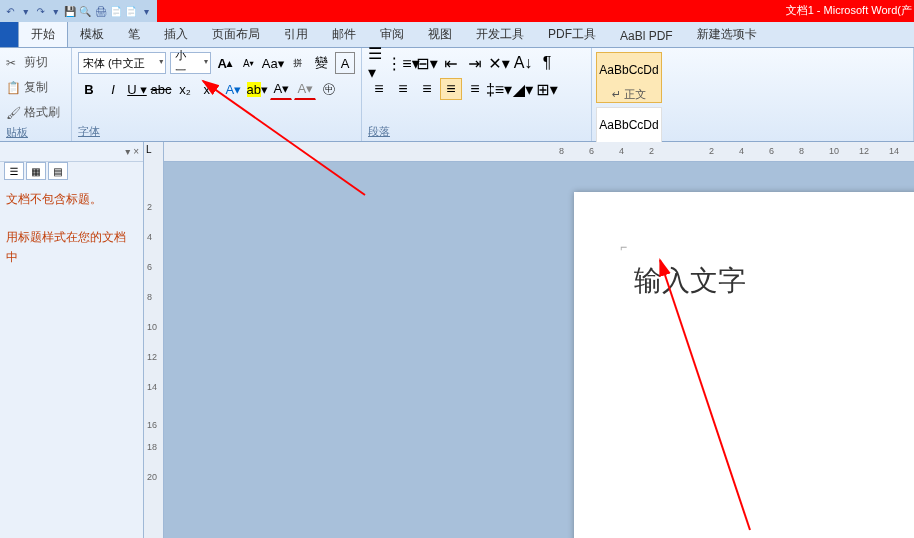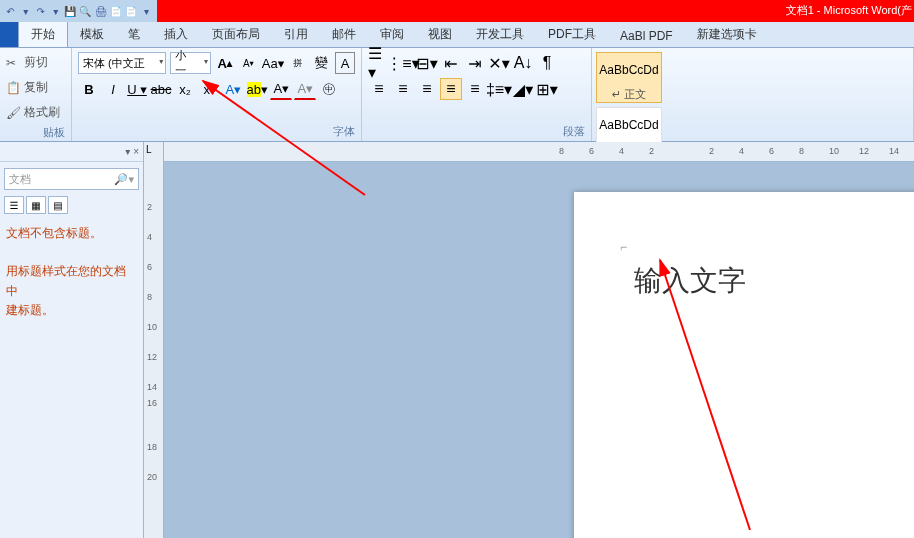--- a/index.html
+++ b/index.html
@@ -14,21 +14,21 @@
 
 .tab-row { height: 26px; background: #d9e7f7; display: flex; align-items: flex-end; border-bottom: 1px solid #8ba8cc; }
 .file-tab { background: #1a5bb8; color: #fff; height: 26px; padding: 4px 8px 0; font-size: 12px; width: 18px; }
 .tab { padding: 4px 12px 4px; font-size: 12px; color: #333; cursor: pointer; }
 .tab.active { background: #f1f7ff; border: 1px solid #8ba8cc; border-bottom: none; }
 
 
 .ribbon { height: 94px; background: linear-gradient(#f4f9ff, #dce9f9); display: flex; border-bottom: 1px solid #8ba8cc; }
 .group { border-right: 1px solid #b8cde6; display: flex; flex-direction: column; padding: 4px 6px 2px; }
 .group-body { flex: 1; display: flex; flex-direction: column; gap: 4px; }
-.group-label { text-align: right; font-size: 11px; color: #5a7aa0; padding-top: 2px; }
+.group-label { text-align: left; font-size: 11px; color: #5a7aa0; padding-top: 2px; text-decoration: underline; }
 
 .clip-group { width: 72px; }
 .clip-row { display: flex; align-items: center; gap: 4px; font-size: 12px; padding: 2px 0; color: #555; cursor: pointer; }
 .clip-row svg, .clip-row span.ic { width: 14px; height: 14px; }
 
 .font-group { width: 290px; }
 .font-row1 { display: flex; gap: 4px; align-items: center; }
 .font-select { height: 22px; border: 1px solid #a0b8d8; background: #fff; font-size: 11px; padding: 0 14px 0 4px; position: relative; display: flex; align-items: center; }
 .fs { width: 98px; }
 .sz { width: 44px; }
@@ -207,47 +207,42 @@
     <div class="style-item">
       <div class="style-preview" style="font-size:16px;font-weight:bold">AaBbC</div>
       <div class="style-name">标题 2</div>
     </div>
   </div>
 </div>
 
 <div class="workspace">
   <div class="nav-pane">
     <div class="nav-head">▾ ×</div>
-    <div class="nav-search">
-      <span>文档</span>
-      <span>🔎▾</span>
-    </div>
     <div class="nav-tabs">
       <div class="nav-tab">☰</div>
       <div class="nav-tab">▦</div>
       <div class="nav-tab">▤</div>
     </div>
     <div class="nav-msg">
       <div>文档不包含标题。</div><br>
       <div>用标题样式在您的文档中</div>
-      <div>建标题。</div>
     </div>
   </div>
 
   <div class="ruler-v">
     <span style="position:absolute;top:2px;left:2px;font-size:10px">L</span>
   <span class="vr-num" style="top: 30px;"></span>
       <span class="vr-num" style="top: 60px;">2</span>
       <span class="vr-num" style="top: 90px;">4</span>
       <span class="vr-num" style="top: 120px;">6</span>
       <span class="vr-num" style="top: 150px;">8</span>
       <span class="vr-num" style="top: 180px;">10</span>
       <span class="vr-num" style="top: 210px;">12</span>
       <span class="vr-num" style="top: 240px;">14</span>
-      <span class="vr-num" style="top: 256px;">16</span>
+      <span class="vr-num" style="top: 278px;">16</span>
       <span class="vr-num" style="top: 300px;">18</span>
       <span class="vr-num" style="top: 330px;">20</span>
     </div>
 
   <div class="canvas-wrap">
     <div class="ruler-h">
         <span class="num" style="left: 395px;">8</span>
         <span class="num" style="left: 425px;">6</span>
         <span class="num" style="left: 455px;">4</span>
         <span class="num" style="left: 485px;">2</span>

